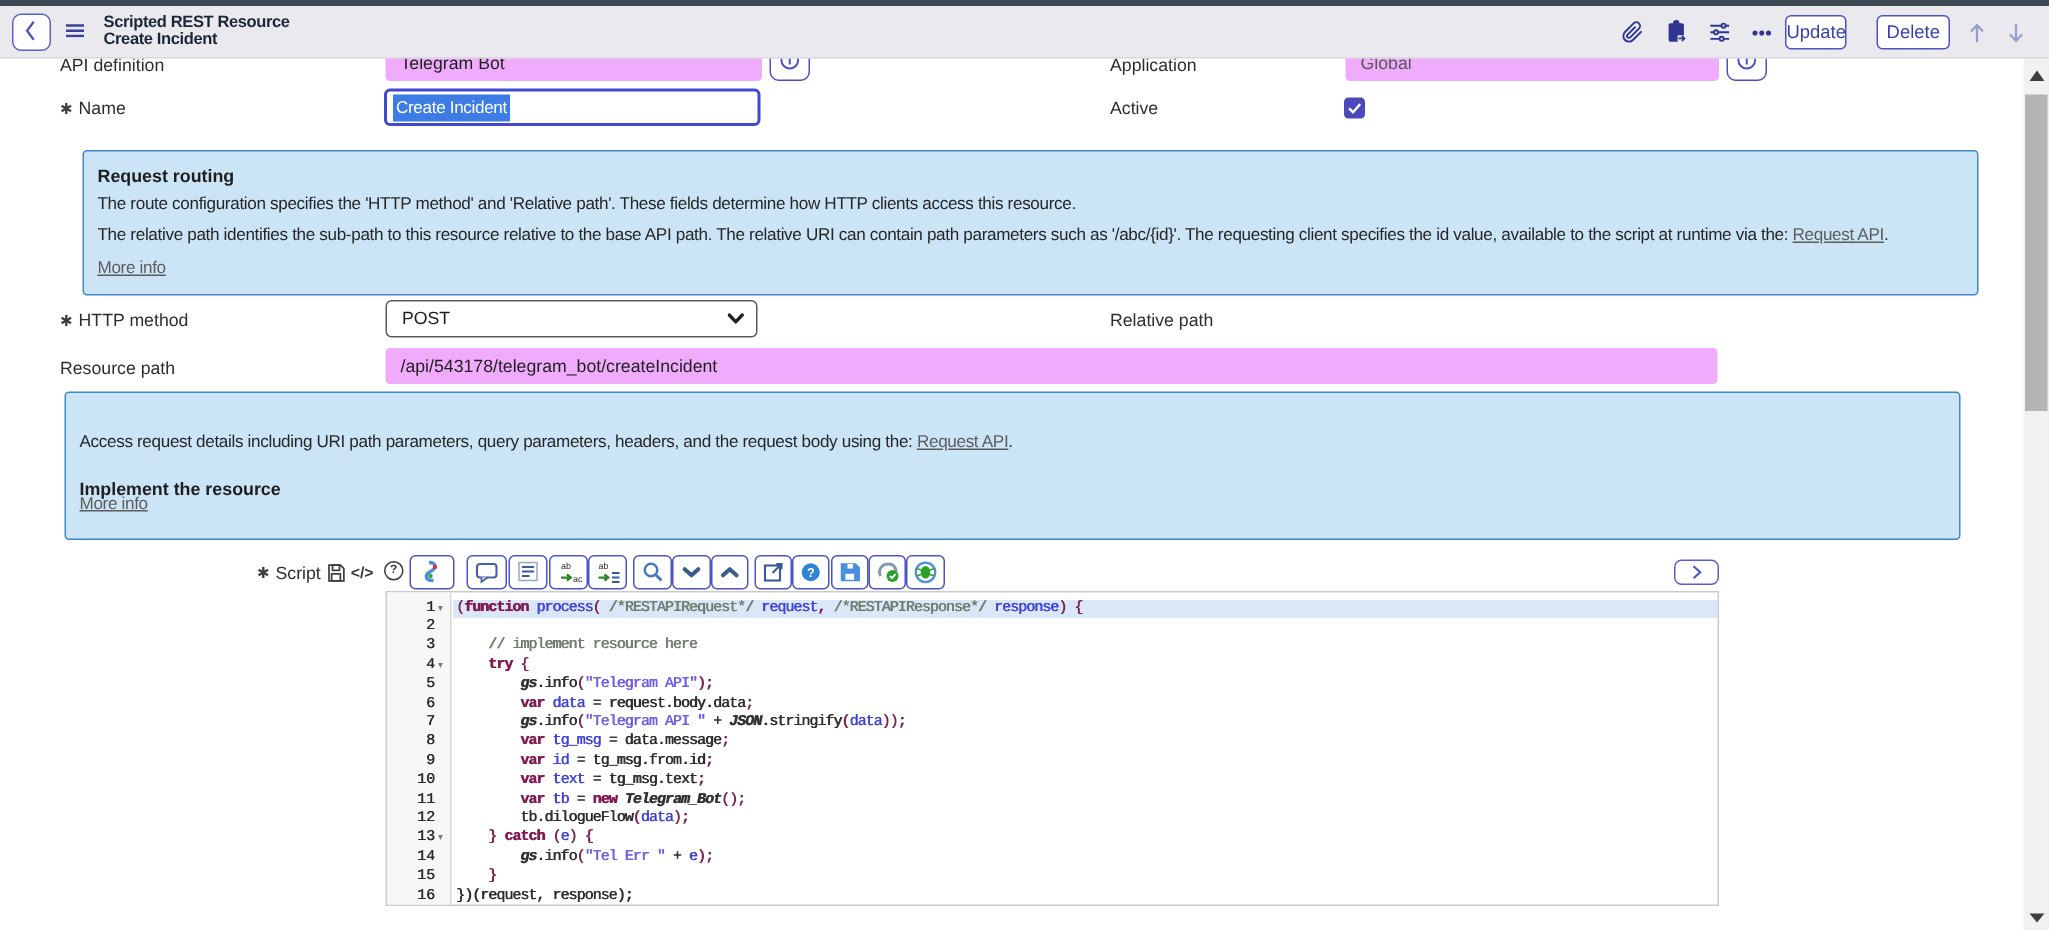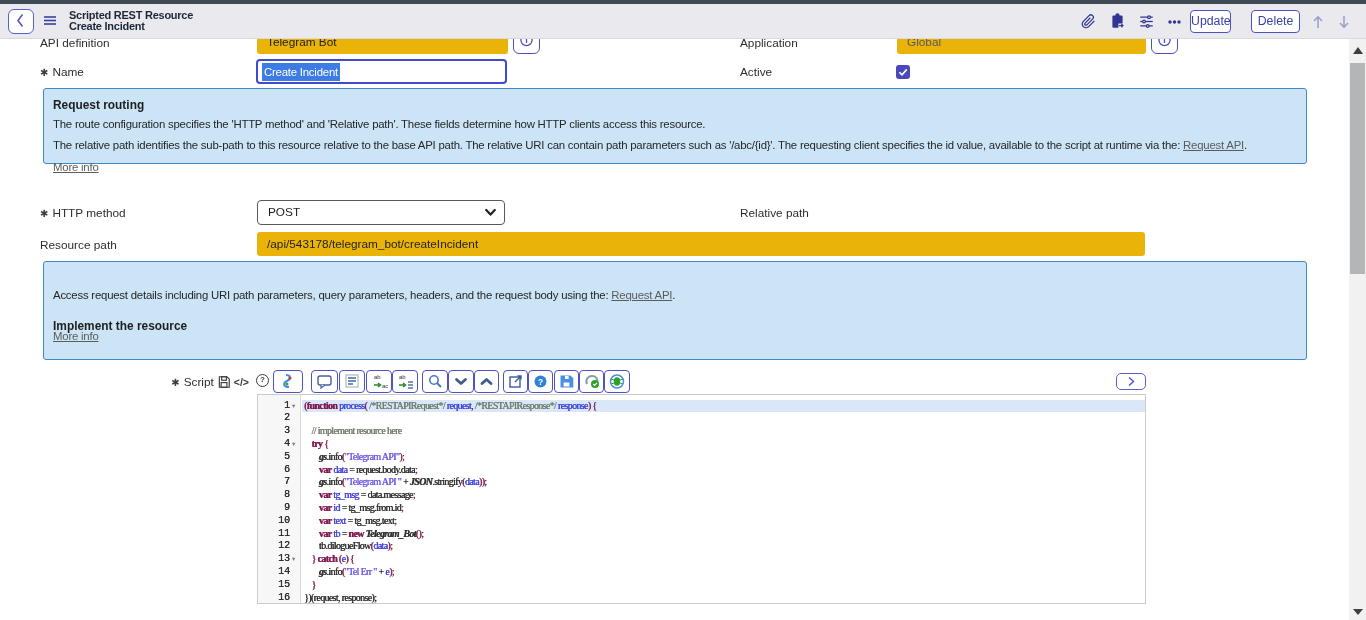--- a/index.html
+++ b/index.html
@@ -9,35 +9,35 @@
 .abs { position:absolute; }
 
 #topstrip { left:0; top:0; width:1366px; height:4px; background:#3e4a54; z-index:20; }
 #hdr { left:0; top:4px; width:1366px; height:35px; background:#eaeaee; border-bottom:1px solid #d9d9df; z-index:20; }
 #backbtn { left:8px; top:9px; width:26px; height:25px; background:#fff; border:1.4px solid #5a60ca; border-radius:6px; }
 .title { left:69px; top:10px; font-size:11px; letter-spacing:-0.25px; line-height:11.4px; font-weight:bold; color:#1b2638; }
 .hbtn { top:10px; height:23px; background:#fff; border:1px solid #4d53c4; border-radius:4px; color:#3940ac; font-size:12.3px; text-align:center; line-height:21px; }
 
 .label { font-size:11.8px; color:#2d2d2d; text-align:left; }
 .ast { font-size:10px; color:#3e3e3e; margin-right:4px; }
-.rofield { background:#eab308; border-radius:3px; height:24px; line-height:24px; font-size:11.8px; color:#1f1f1f; padding-left:10px; }
+.rofield { background:#f0abfc; border-radius:3px; height:24px; line-height:24px; font-size:11.8px; color:#1f1f1f; padding-left:10px; }
 .infobtn { width:27px; height:26px; background:#fff; border:1px solid #4a50c2; border-radius:6px; }
 .bluebox { left:43px; width:1264px; background:#cbe5f7; border:1px solid #4288c8; border-radius:3px; }
 .bb-t { font-size:11.9px; font-weight:bold; color:#1e1e1e; position:absolute; left:9px; }
 .bb-p { font-size:11.4px; letter-spacing:-0.22px; color:#262626; position:absolute; left:9px; white-space:nowrap; }
 .bb-p a, .minfo { color:#5c5c5c; text-decoration:underline; }
 .minfo { font-size:11.4px; letter-spacing:-0.22px; position:absolute; left:9px; }
 
 .tbtn { top:370px; height:23px; border:1px solid #4d53c6; border-radius:4px; background:#fff; }
 
 #ed { left:257px; top:394px; width:889px; height:210px; border:1px solid #cbcbcb; background:#fff; }
 #gutter { position:absolute; left:0; top:0; width:43px; height:208px; background:#f7f7f7; border-right:1px solid #d9d9d9; }
 .ln { position:absolute; left:0; width:32px; text-align:right; text-shadow:0.3px 0 0 currentColor; font-family:"Liberation Mono",monospace; font-size:10px; color:#2c2c2c; line-height:12.8px; }
 .fold { position:absolute; left:34px; font-size:6.5px; color:#7d7d7d; line-height:12.8px; }
-.cl { position:absolute; left:46px; text-shadow:0.4px 0 0 currentColor; font-family:Liberation Serif, serif; font-size:10px; letter-spacing:-0.65px; line-height:12.8px; white-space:pre; color:#2c2c2c; }
+.cl { position:absolute; left:46px; text-shadow:0.4px 0 0 currentColor; font-family:Liberation Mono, monospace; font-size:10px; letter-spacing:-0.65px; line-height:12.8px; white-space:pre; color:#2c2c2c; }
 .k { color:#851a53; font-weight:bold; }
 .d { color:#3f41d9; }
 .s { color:#715ce4; }
 .c { color:#6f7d6d; }
 .m { color:#7c2350; }
 .bi { color:#333; font-weight:bold; font-style:italic; }
 #aline { position:absolute; left:44px; top:4.5px; width:843px; height:12.8px; background:#dae7f8; }
 
 #sbtrack { left:1349px; top:39px; width:17px; height:581px; background:#f1f1f2; }
 #sbthumb { left:1350px; top:63px; width:15px; height:211px; background:#b4b5b7; }
@@ -66,21 +66,21 @@
 <div class="abs label" style="left:40px;top:65px;width:208px;"><span class="ast">✱</span>Name</div>
 <div class="abs" style="left:256px;top:59px;width:251px;height:25px;border:2px solid #4049cf;border-radius:4px;background:#fff;"></div>
 <div class="abs" style="left:262px;top:62.5px;height:18px;background:#3c7ce4;color:#fff;font-size:11.4px;letter-spacing:-0.22px;line-height:18px;padding:0 2px;">Create Incident</div>
 <div class="abs label" style="left:740px;top:65px;width:148px;">Active</div>
 <div class="abs" style="left:896px;top:65px;width:14px;height:14px;background:#4b48bb;border-radius:3px;">
 <svg width="14" height="14" viewBox="0 0 14 14">
         <polyline points="3.4,7.2 6,9.8 10.8,4.4" fill="none" stroke="#fff" stroke-width="1.6"></polyline>
       </svg>
     </div>
 
-<div class="abs bluebox" style="top:88px;height:76px;">
+<div class="abs bluebox" style="top:100px;height:97px;margin-left:12px;">
 <div class="bb-t" style="top:9px;">Request routing</div>
 <div class="bb-p" style="top:29px;">The route configuration specifies the 'HTTP method' and 'Relative path'. These fields determine how HTTP clients access this resource.</div>
 <div class="bb-p" style="top:50px;">The relative path identifies the sub-path to this resource relative to the base API path. The relative URI can contain path parameters such as '/abc/{id}'. The requesting client specifies the id value, available to the script at runtime via the: <a>Request API</a>.</div>
 <div class="minfo" style="top:72px;">More info</div>
 </div>
 
 <div class="abs label" style="left:40px;top:206px;width:208px;"><span class="ast">✱</span>HTTP method</div>
 <div class="abs" style="left:257px;top:200px;width:248px;height:25px;border:1px solid #5a5a5a;border-radius:4px;background:#fff;font-size:11.8px;color:#1c1c1c;line-height:23px;padding-left:10px;">POST
 <svg style="position:absolute;right:8px;top:7px;" width="11" height="9" viewBox="0 0 11 9">
         <polyline points="1.2,2 5.5,6.6 9.8,2" fill="none" stroke="#222" stroke-width="2.2" stroke-linecap="round" stroke-linejoin="round"></polyline>

